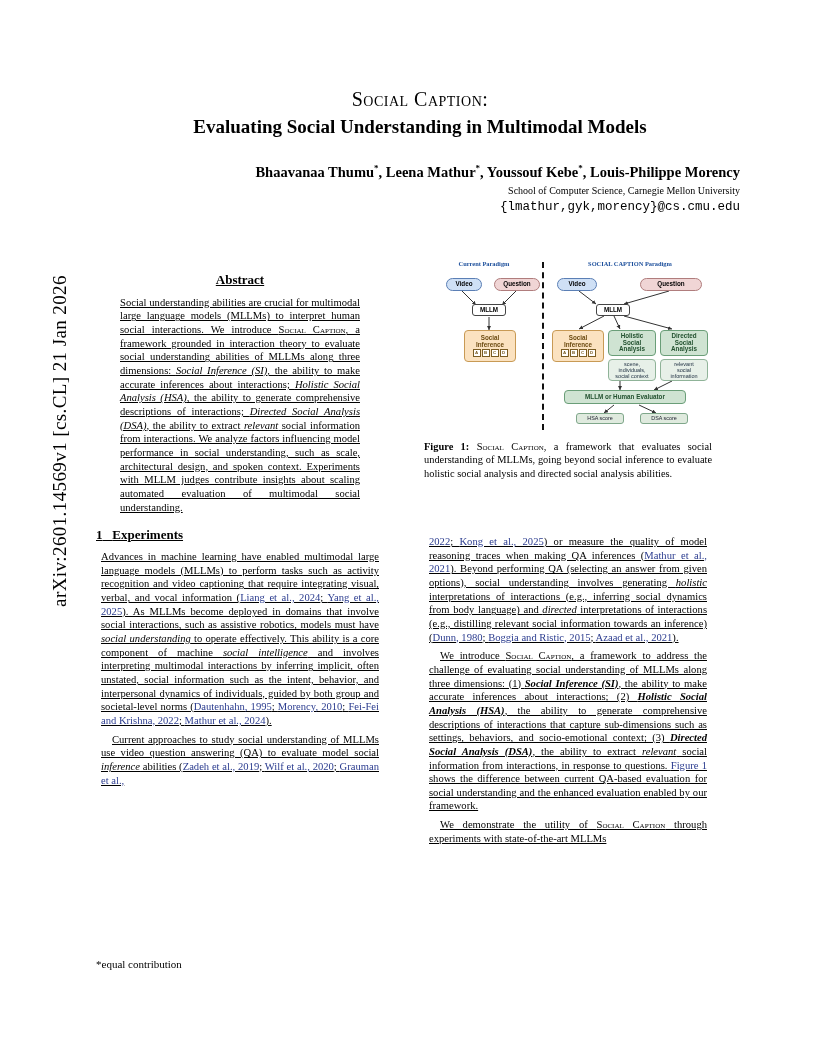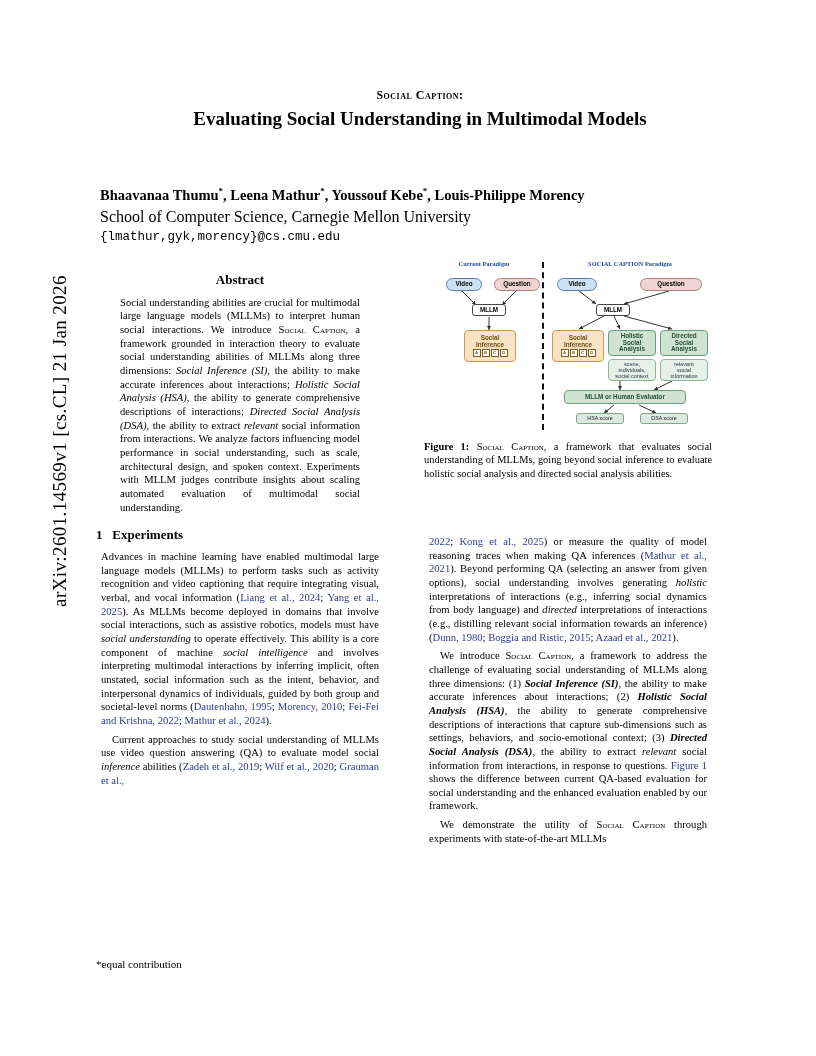--- a/index.html
+++ b/index.html
@@ -13,32 +13,32 @@
   
   .arxiv-stamp{
     position:absolute;left:-260px;top:430px;width:640px;
     transform:rotate(-90deg);transform-origin:center center;
     font-family:"Liberation Serif", serif;font-size:19px;letter-spacing:.4px;
     color:#000;text-align:center;white-space:nowrap;
   }
 
   
   .title-wrap{position:absolute;left:120px;top:88px;width:600px;text-align:center;}
-  .title-line1{font-size:12px;font-weight:bold;letter-spacing:.5px;}
+  .title-line1{font-size:20px;font-weight:normal;letter-spacing:.5px;}
   .title-line1 .sc{font-variant:small-caps;}
   .title-line2{font-size:19px;font-weight:bold;margin-top:5px;}
 
-  .authors{position:absolute;left:100px;top:163px;width:640px;text-align:left;margin-top:23px;}
+  .authors{position:absolute;left:100px;top:163px;width:640px;text-align:right;}
   .authors .names{font-size:14.5px;font-weight:bold;}
-  .authors .aff{font-size:16px;margin-top:4px;}
+  .authors .aff{font-size:10px;margin-top:4px;}
   .authors .mail{font-family:"Liberation Mono", monospace;font-size:12.5px;margin-top:4px;}
   sup{font-size:9px;vertical-align:super;}
 
   
-  .col{position:absolute;width:288px;font-size:10.6px;line-height:1.29;text-align:justify;}
+  .col{position:absolute;width:288px;font-size:10.6px;line-height:1.29;text-align:justify;text-decoration:underline;}
   .col-left{left:96px;top:272px;}
   .col-right{left:424px;top:272px;}
 
   h2.abs{font-size:13px;font-weight:bold;text-align:center;margin:0 0 7px 0;}
   h2.sec{font-size:13px;font-weight:bold;text-align:left;margin:13px 0 6px 0;}
   p{margin:5px;text-indent:11px;}
   p.first{text-indent:0;}
   .abstract p{text-indent:0;}
   .abstract{width:250px;margin:0 auto;}
   .cite{color:#2b3c8f;}

